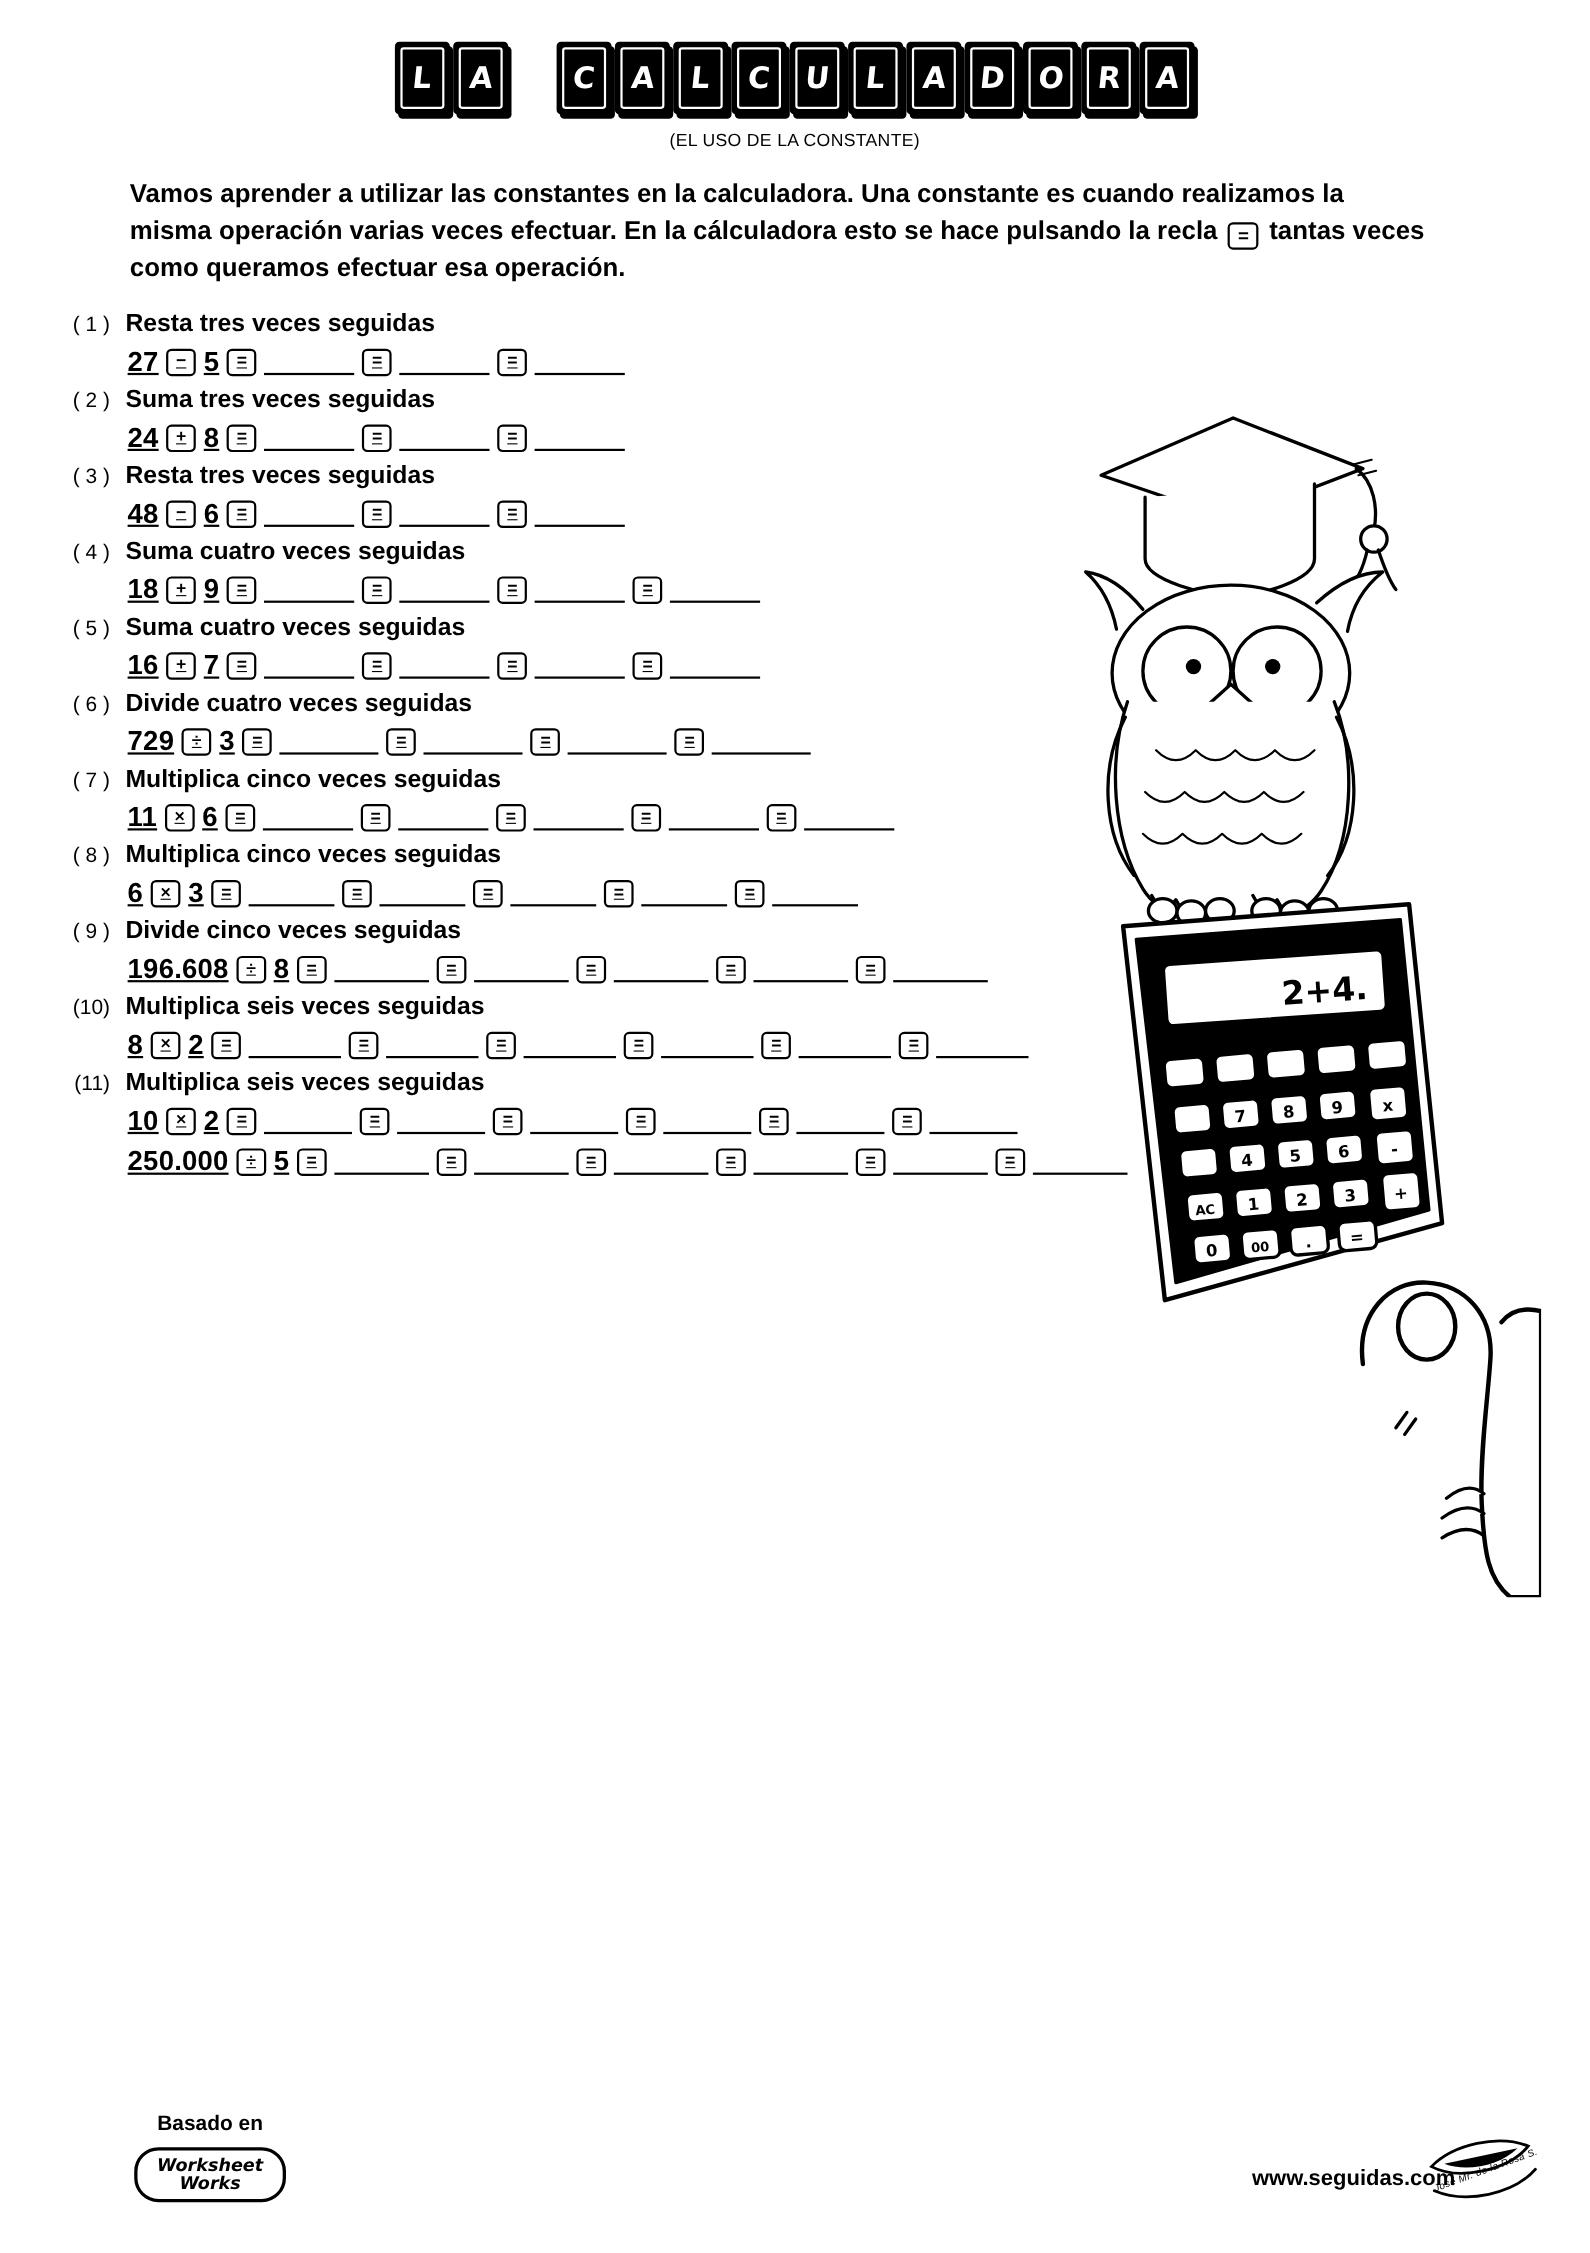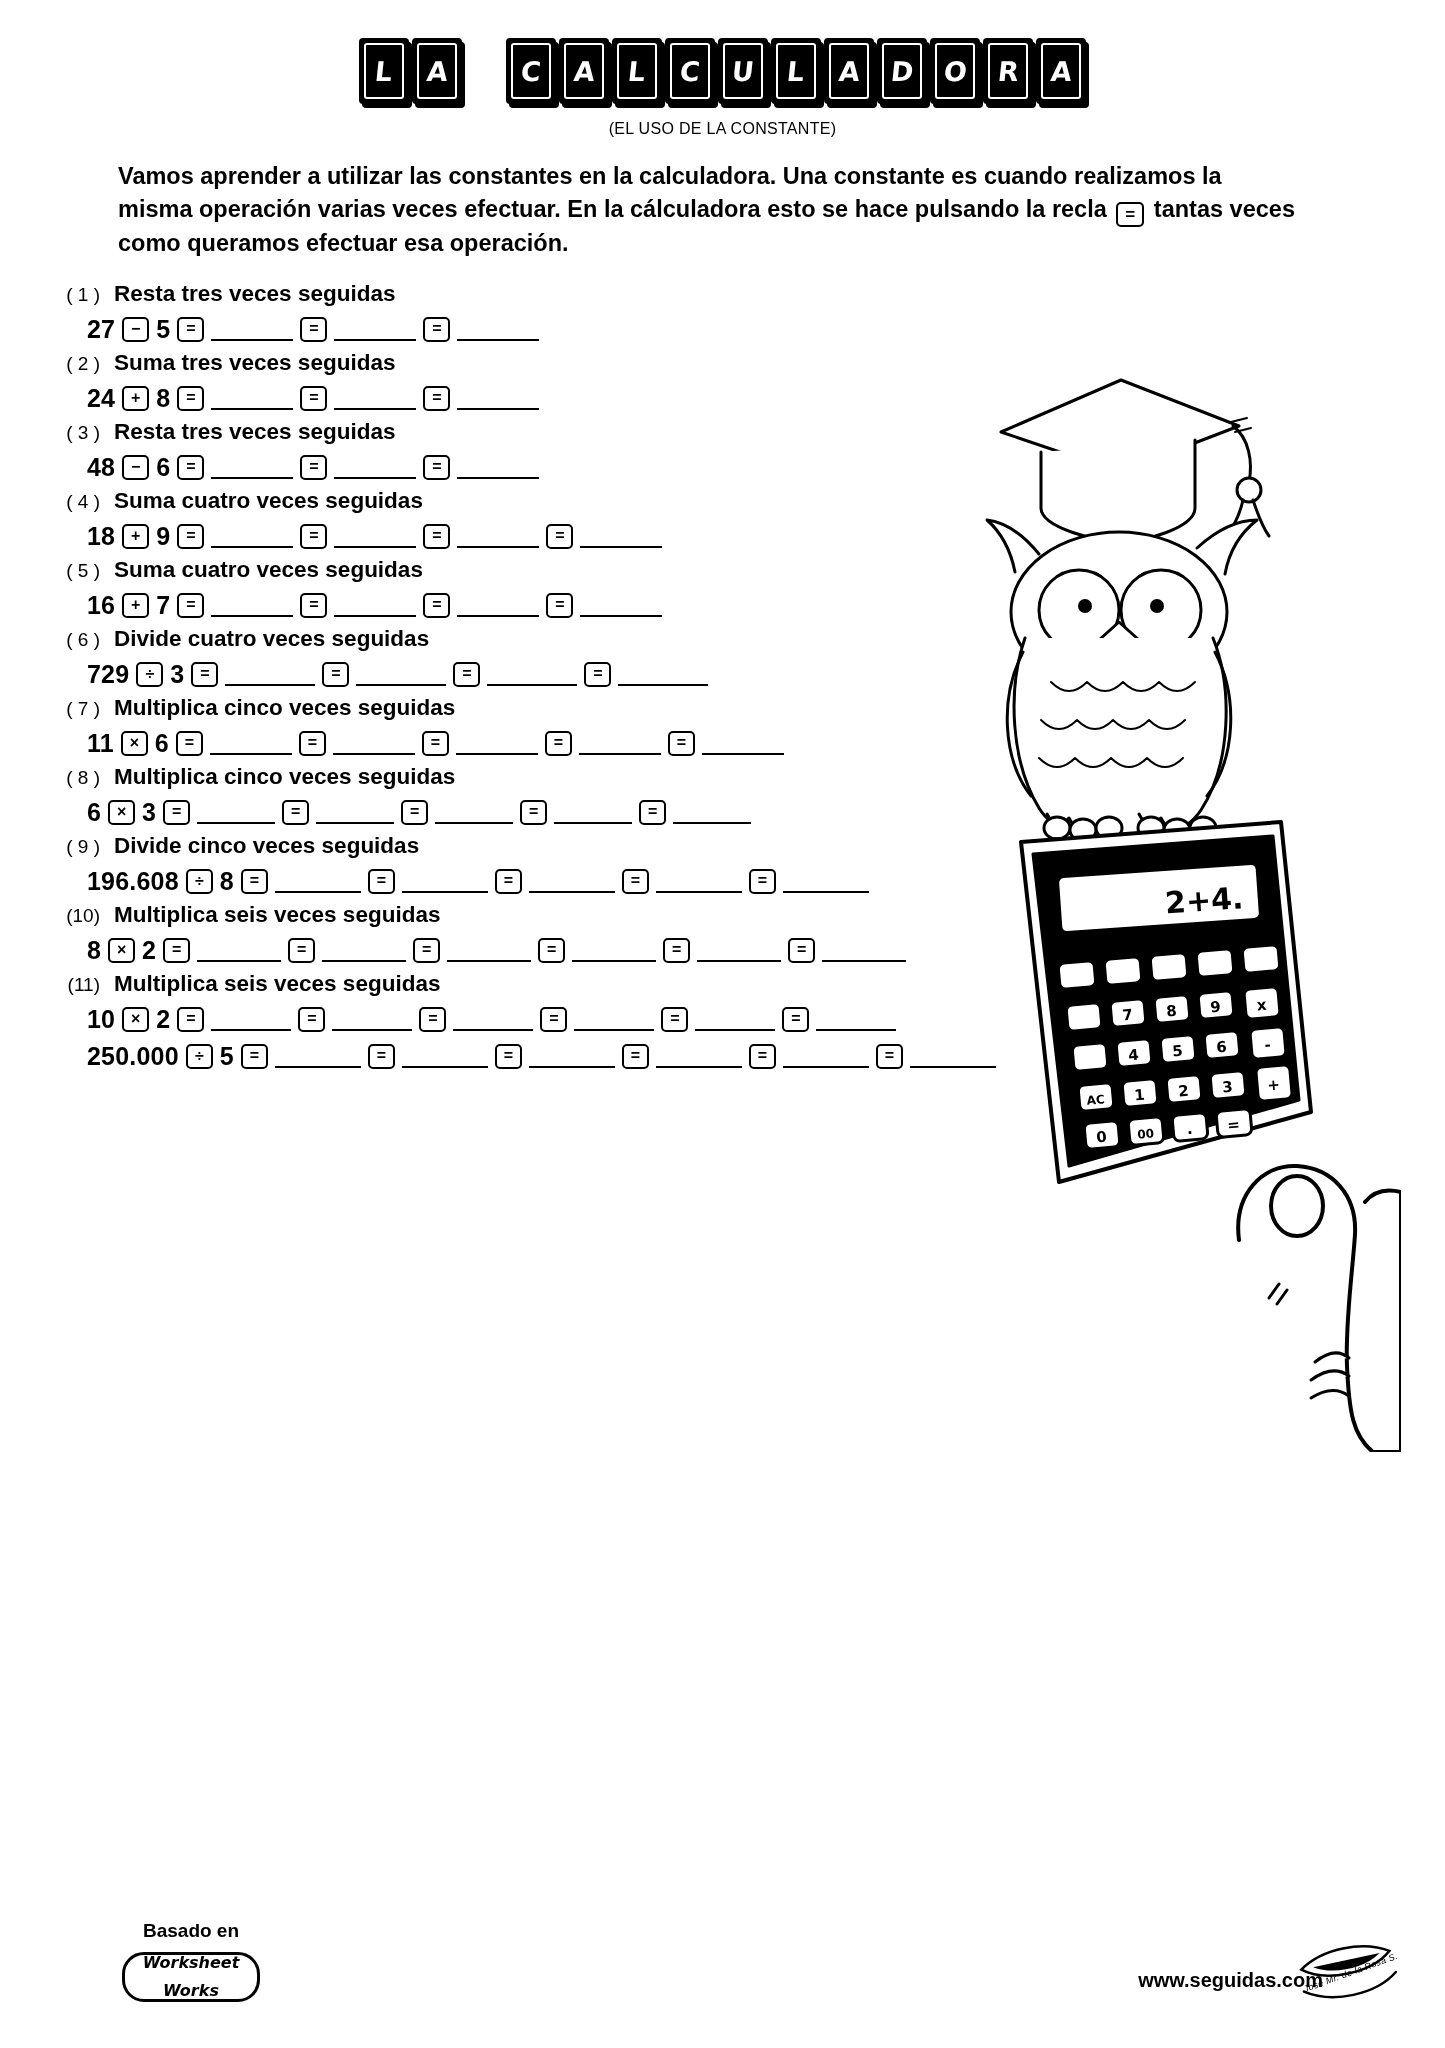--- a/index.html
+++ b/index.html
@@ -125,24 +125,25 @@
     margin-left: 42px;
     font-weight: 500;
   }
   .ex-title {
     font-size: 22.5px;
     font-weight: 600;
   }
   .ex-line {
     display: flex;
     align-items: center;
-    margin: 8px 0 0 87px;
+    margin: 8px 0 0 116px;
     font-size: 24px;
     font-weight: 600;
     flex-wrap: nowrap;
+    text-decoration: underline;
   }
   .operand {
     font-size: 25px;
     font-weight: 600;
     letter-spacing: 0.2px;
   }
   .op-key, .eq-key {
     display: inline-flex;
     align-items: center;
     justify-content: center;
@@ -184,21 +185,21 @@
     flex-direction: column;
   }
   .ww-logo {
     width: 132px;
     height: 44px;
     border: 3px solid #000;
     border-radius: 22px;
     display: flex;
     flex-direction: column;
     align-items: center;
-    justify-content: space-between;
+    justify-content: center;
     line-height: 1.02;
     font-style: italic;
     font-weight: bold;
     font-size: 16px;
     font-family: "DejaVu Sans", sans-serif;
   }
   .footer-right {
     position: absolute;
     right: 122px;
     bottom: 18px;

